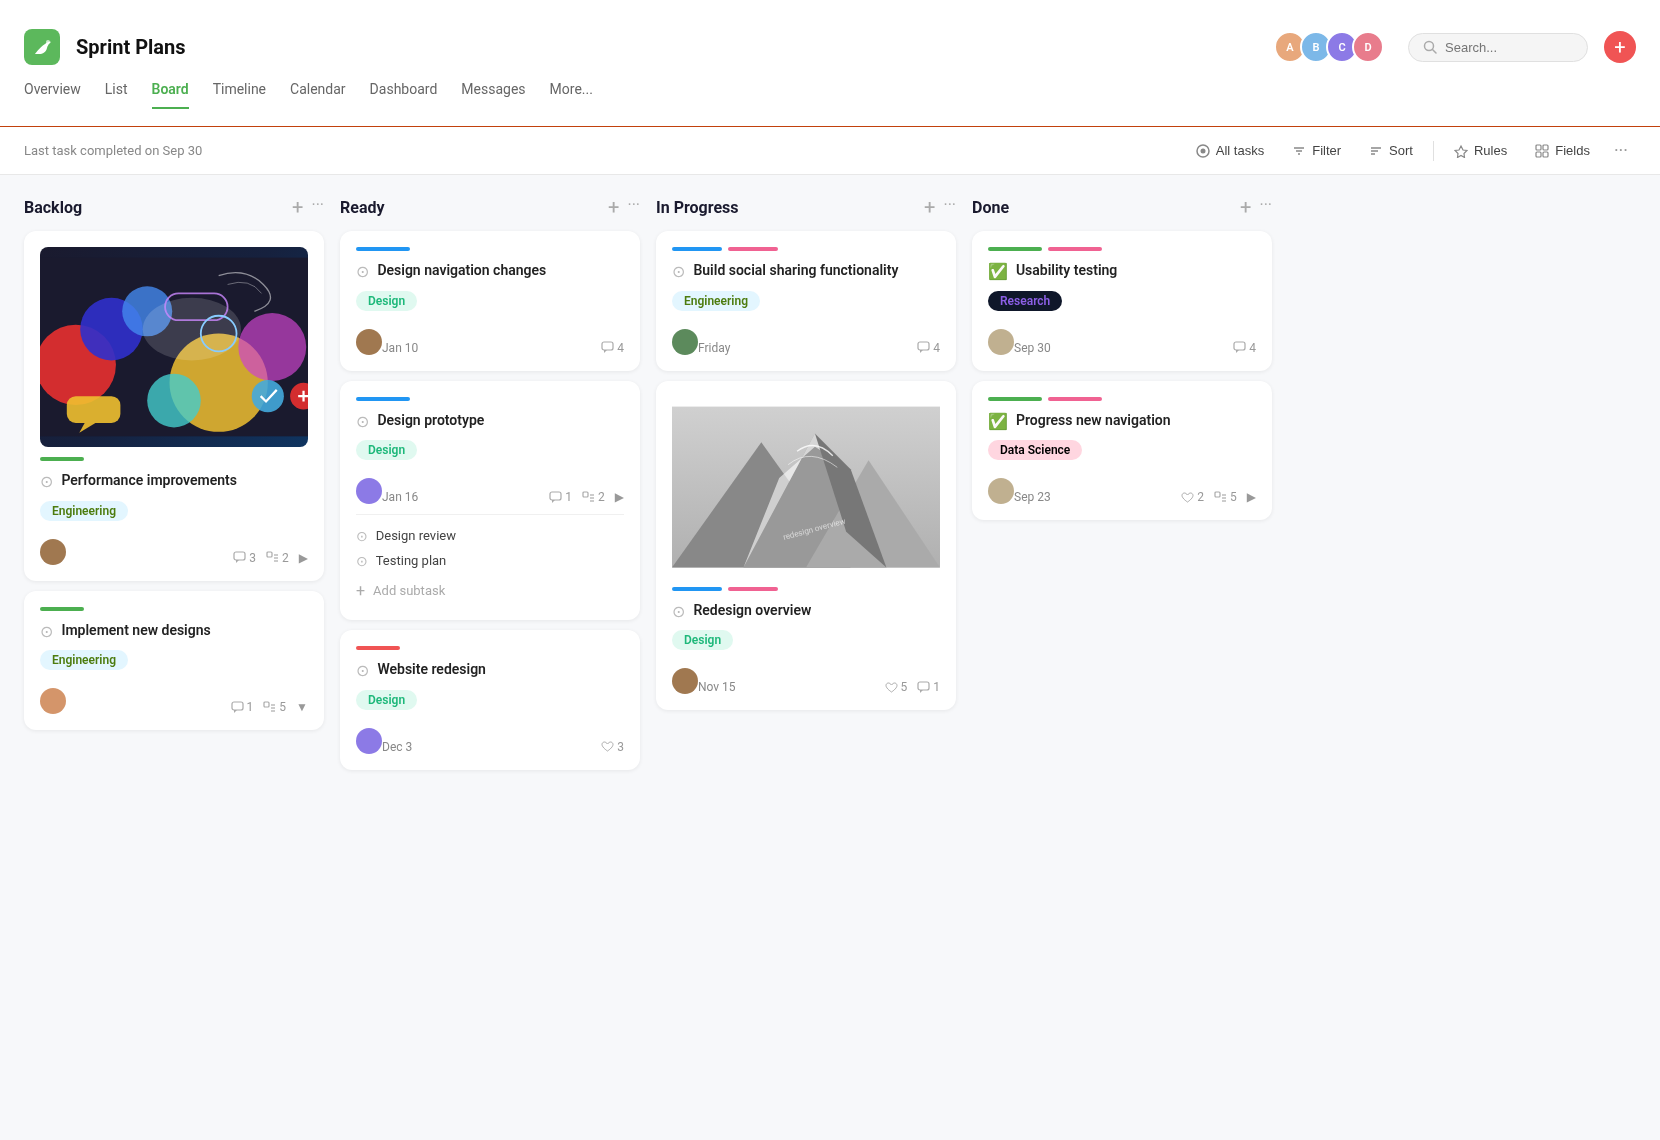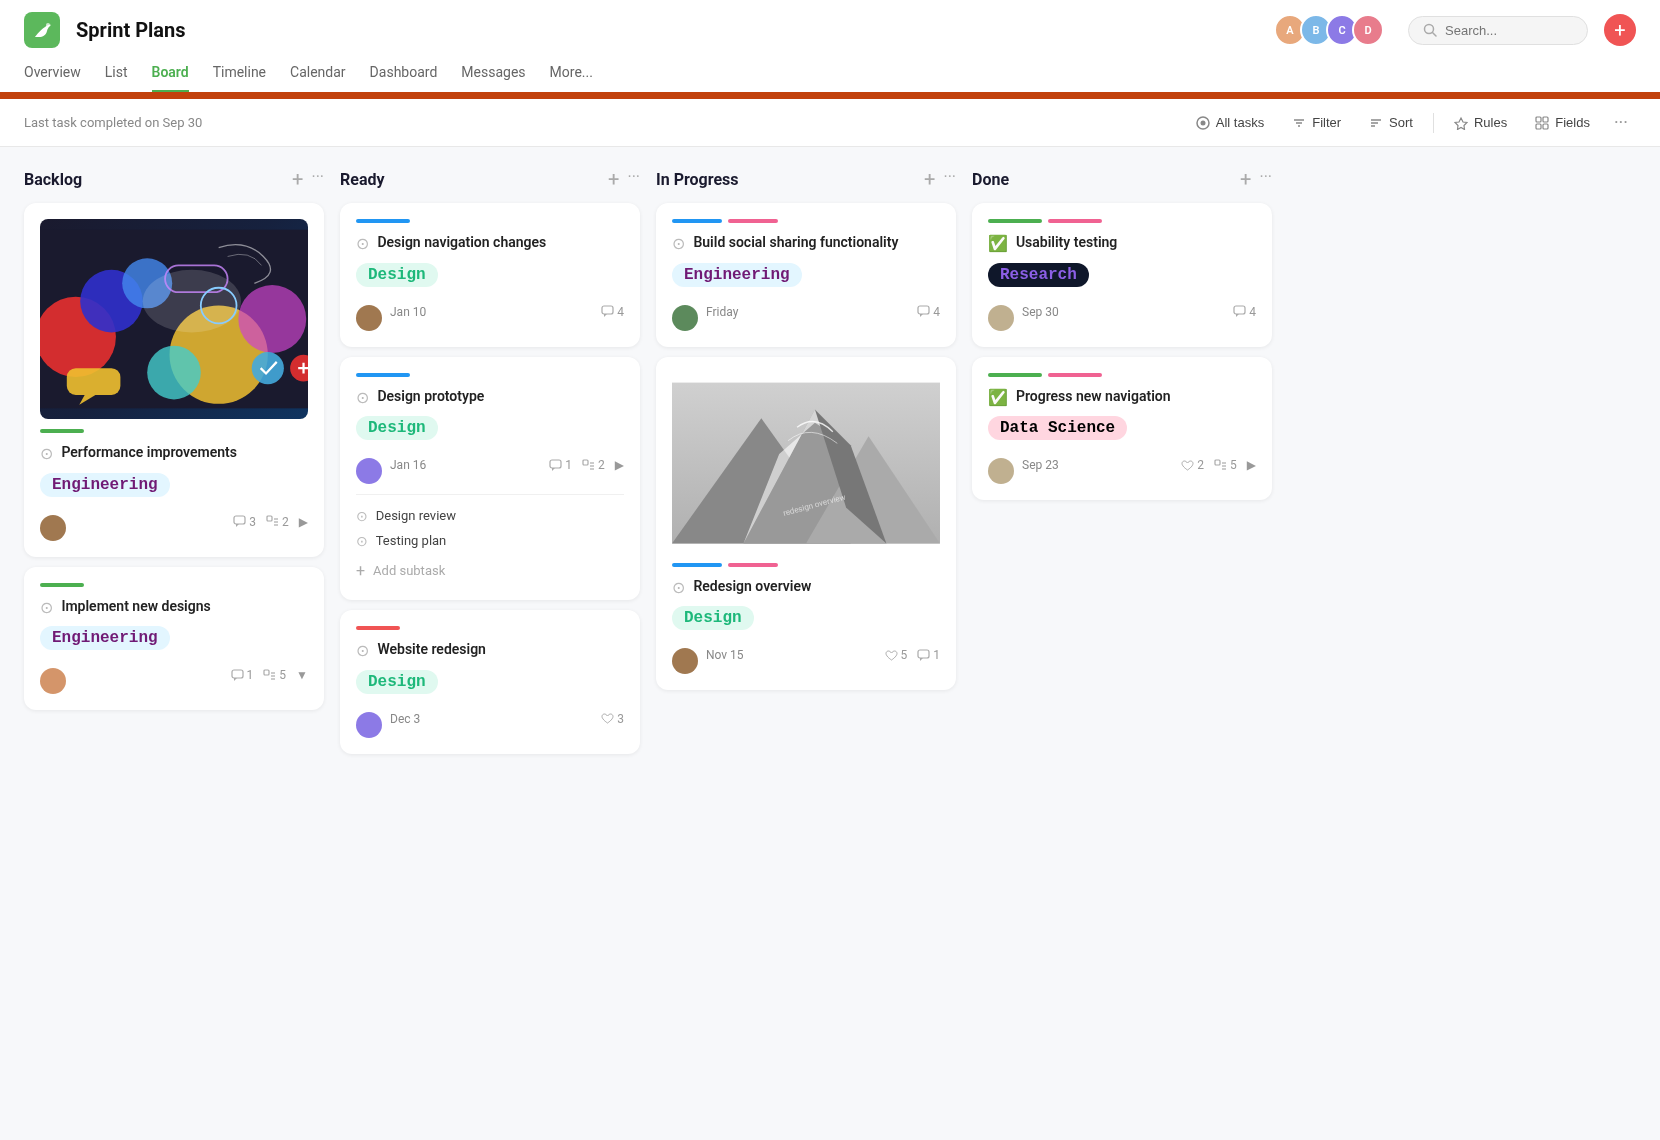--- a/index.html
+++ b/index.html
@@ -1,19 +1,19 @@
 <!DOCTYPE html>
 <html><head>
   <meta charset="utf-8">
   <style>
     * { box-sizing: border-box; margin: 0; padding: 0; }
     body { font-family: -apple-system, BlinkMacSystemFont, 'Segoe UI', Roboto, sans-serif; background: #f7f8fa; color: #1a1a2e; font-size: 14px; }
 
     
-    .header { background: #fff; border-bottom: 7px solid #c2410c; padding: 0 24px; }
+    .header { background: #fff; border-bottom: 1px solid #c2410c; padding: 17px 24px; }
     .header-top { display: flex; align-items: center; padding: 12px 0 8px; gap: 16px; }
     .logo { width: 36px; height: 36px; background: #5cb85c; border-radius: 8px; display: flex; align-items: center; justify-content: center; color: white; font-size: 18px; flex-shrink: 0; }
     .app-title { font-size: 20px; font-weight: 700; color: #111; flex: 1; }
     .avatars { display: flex; gap: -4px; margin-right: 8px; }
     .avatar { width: 32px; height: 32px; border-radius: 50%; border: 2px solid #fff; overflow: hidden; background: #ccc; margin-left: -6px; flex-shrink: 0; }
     .avatar:first-child { margin-left: 0; }
     .avatar-placeholder { width: 100%; height: 100%; display: flex; align-items: center; justify-content: center; font-size: 11px; font-weight: 600; color: #fff; }
     .av1 { background: #e8a87c; }
     .av2 { background: #7cb8e8; }
     .av3 { background: #8c7ae6; }
@@ -41,26 +41,26 @@
     .column-actions { display: flex; gap: 8px; color: #aaa; font-size: 18px; cursor: pointer; }
 
     
     .card { background: #fff; border-radius: 12px; padding: 16px; margin-bottom: 10px; box-shadow: 0 1px 4px rgba(0,0,0,0.07); }
     .card-color-bars { display: flex; gap: 6px; margin-bottom: 10px; }
     .bar { height: 4px; border-radius: 2px; }
     .card-title { font-size: 14px; font-weight: 600; color: #222; margin-bottom: 10px; line-height: 1.4; }
     .card-title-row { display: flex; align-items: flex-start; gap: 8px; }
     .check-icon { color: #bbb; font-size: 16px; flex-shrink: 0; margin-top: 1px; }
     .check-icon.done { color: #4caf50; }
-    .tag { display: inline-block; padding: 3px 12px; border-radius: 20px; font-size: 16px; font-weight: 600; margin-bottom: 10px; font-family: Liberation Mono, monospace; }
-    .tag-engineering { background: #e3f6ff; color: #701a75; }
+    .tag { display: inline-block; padding: 3px 12px; border-radius: 20px; font-size: 12px; font-weight: 600; margin-bottom: 10px; }
+    .tag-engineering { background: #e3f6ff; color: #4d7c0f; }
     .tag-design { background: #e0f9f0; color: #1db87a; }
     .tag-research { background: #0f172a; color: #8c5fe6; }
     .tag-datascience { background: #ffd6e0; color: #000000; }
-    .card-footer { display: flex; align-items: flex-start; gap: 8px; margin-top: 8px; }
+    .card-footer { display: flex; align-items: flex-end; margin-top: 8px; }
     .card-avatar { width: 26px; height: 26px; border-radius: 50%; background: #ccc; flex-shrink: 0; overflow: hidden; }
     .card-date { font-size: 12px; color: #888; flex: 1; }
     .card-meta { display: flex; align-items: center; gap: 10px; margin-left: auto; font-size: 12px; color: #999; }
     .meta-item { display: flex; align-items: center; gap: 3px; }
     .mountain-img { width: 100%; height: 180px; border-radius: 8px; overflow: hidden; margin-bottom: 10px; }
     .subtask-row { display: flex; align-items: center; gap: 8px; padding: 4px 0; font-size: 13px; color: #444; }
     .subtask-row .check-icon { font-size: 14px; }
     .add-subtask { display: flex; align-items: center; gap: 8px; padding: 4px 0; font-size: 13px; color: #aaa; cursor: pointer; margin-top: 4px; }
     .card-hero { width: 100%; height: 200px; border-radius: 8px; overflow: hidden; margin-bottom: 10px; background: linear-gradient(135deg, #1a1a2e 0%, #16213e 50%, #0f3460 100%); position: relative; display: flex; align-items: center; justify-content: center; }
 

